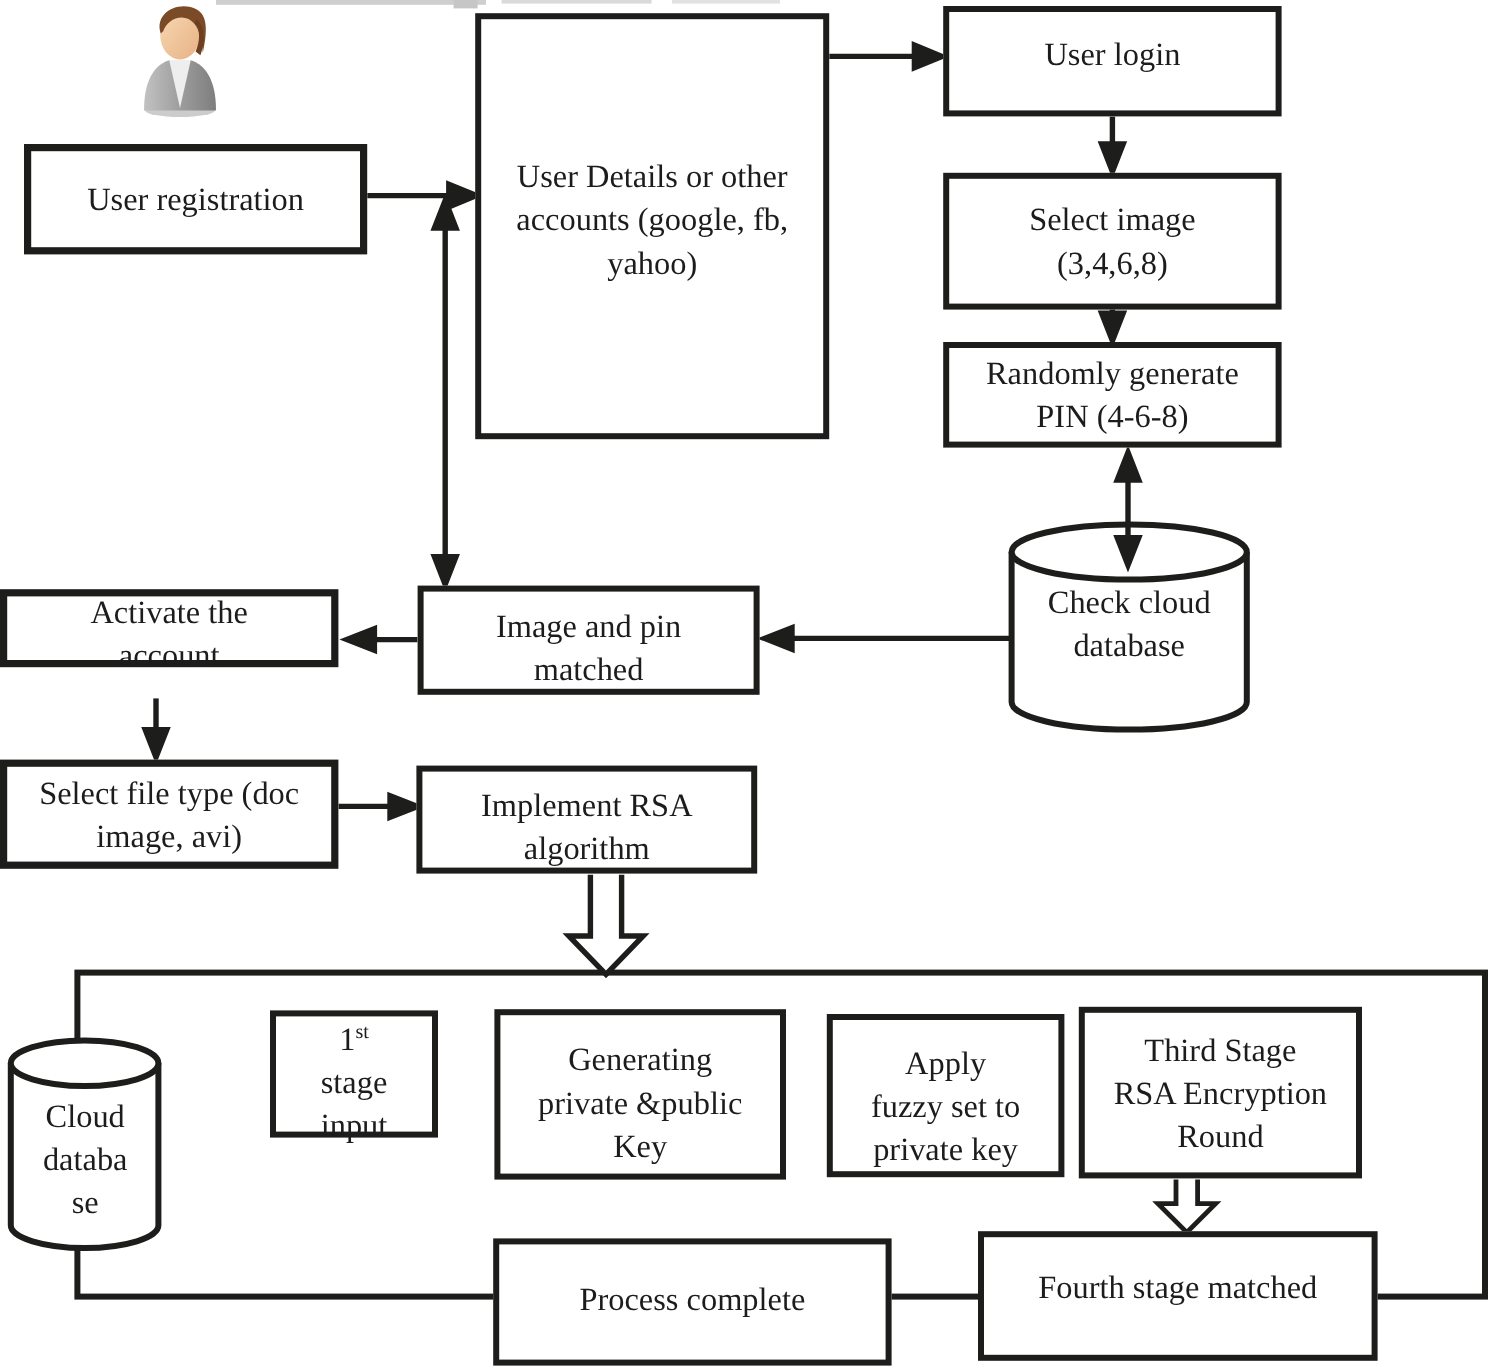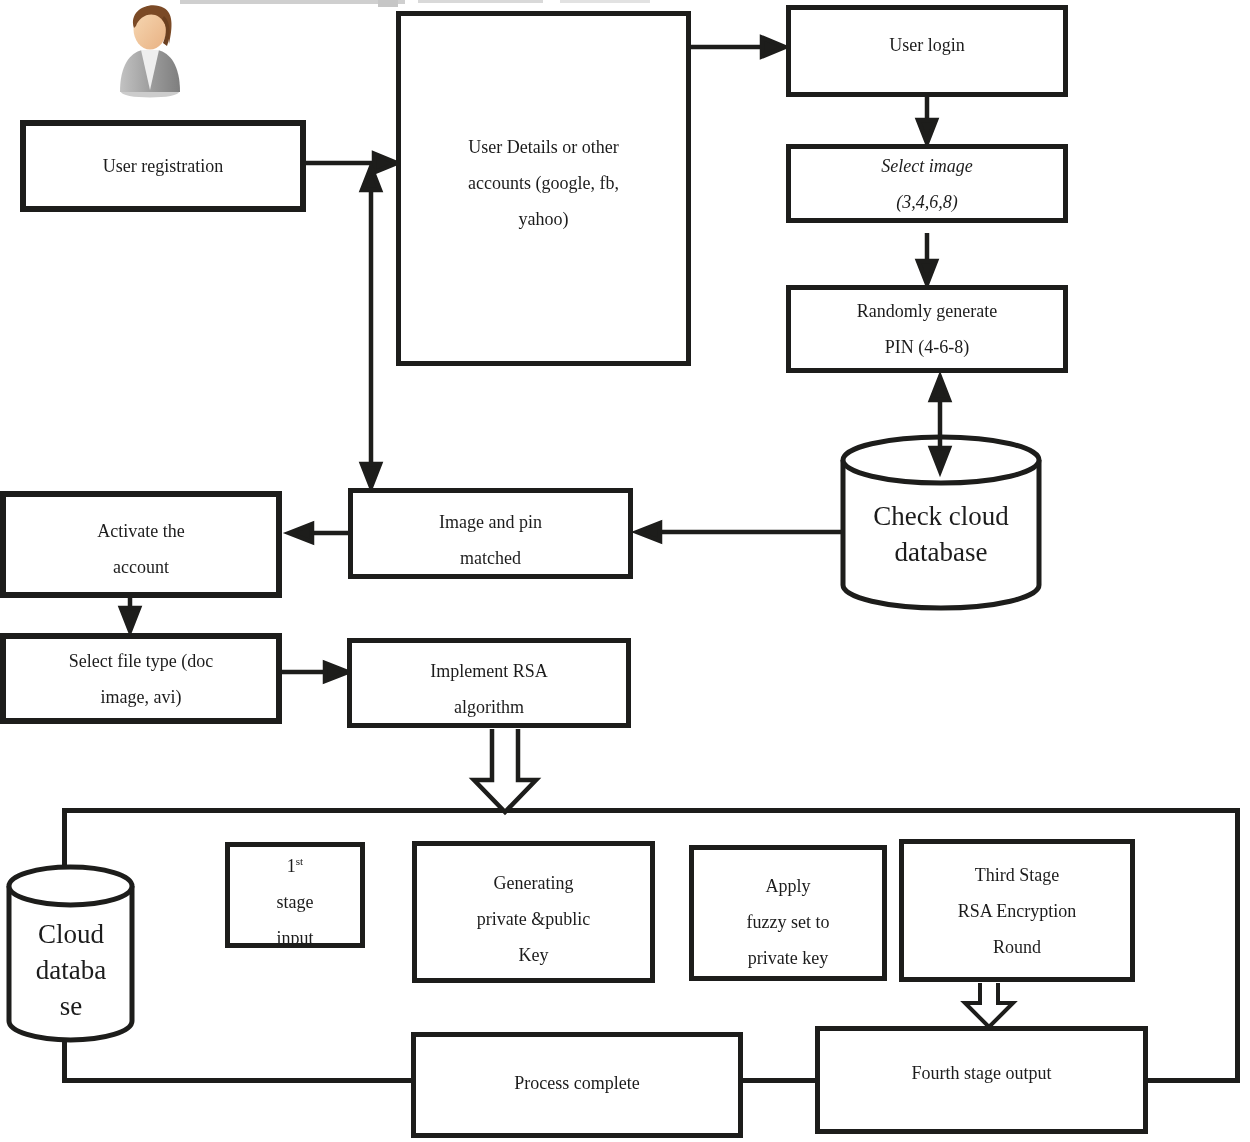--- a/index.html
+++ b/index.html
@@ -4,26 +4,26 @@
 <style>
   html,body{margin:0;padding:0;background:#ffffff;}
   .stage{
     position:relative;width:1250px;height:1142px;background:#ffffff;overflow:hidden;
     font-family:"Liberation Serif","DejaVu Serif",serif;color:#1c1c1c;
   }
   .layer{position:absolute;left:0;top:0;width:1250px;height:1142px;}
   .box{
     position:absolute;box-sizing:border-box;background:#ffffff;border:5px solid #1d1d1b;
     display:flex;align-items:center;justify-content:center;text-align:center;
-    font-size:18px;line-height:36px;
+    font-size:27px;line-height:36px;
   }
   .b6{border-width:6px;}
   .lbl{white-space:pre-line;}
   .cyl-label{
-    position:absolute;display:flex;align-items:flex-end;justify-content:center;text-align:center;
+    position:absolute;display:flex;align-items:flex-start;justify-content:center;text-align:center;
     font-size:27px;line-height:36px;background:transparent;border:none;
   }
   sup{font-size:0.62em;line-height:0;}
 </style>
 </head>
 <body>
 
 <div class="stage">
 
   <svg class="layer" viewBox="0 0 1250 1142">
@@ -124,36 +124,36 @@
   <div class="box" style="left:396px;top:11px;width:295px;height:355px;padding-bottom:12px;">
     <div class="lbl">User Details or other
 accounts (google, fb,
 yahoo)</div>
   </div>
 
   <div class="box" style="left:786px;top:5px;width:282px;height:92px;padding-bottom:12px;">
     <div class="lbl">User login</div>
   </div>
 
-  <div class="box" style="left:786px;top:144px;width:282px;height:79px;font-style:italic;">
+  <div class="box" style="left:786px;top:144px;width:282px;height:114px;">
     <div class="lbl">Select image
 (3,4,6,8)</div>
   </div>
 
   <div class="box" style="left:786px;top:285px;width:282px;height:88px;">
     <div class="lbl">Randomly generate
 PIN (4-6-8)</div>
   </div>
 
   <div class="box" style="left:348px;top:488px;width:285px;height:91px;padding-top:12px;">
     <div class="lbl">Image and pin
 matched</div>
   </div>
 
-  <div class="box b6" style="left:0px;top:491px;width:282px;height:107px;padding-top:8px;">
+  <div class="box b6" style="left:0px;top:491px;width:282px;height:65px;padding-top:8px;">
     <div class="lbl">Activate the
 account</div>
   </div>
 
   <div class="box b6" style="left:0px;top:633px;width:282px;height:91px;padding-top:0;">
     <div class="lbl">Select file type (doc
 image, avi)</div>
   </div>
 
   <div class="box" style="left:347px;top:638px;width:284px;height:90px;padding-top:12px;">
@@ -178,21 +178,21 @@
 private key</div>
   </div>
 
   <div class="box" style="left:899px;top:839px;width:236px;height:143px;">
     <div class="lbl">Third Stage
 RSA Encryption
 Round</div>
   </div>
 
   <div class="box" style="left:815px;top:1026px;width:333px;height:108px;padding-bottom:14px;">
-    <div class="lbl">Fourth stage output</div>
+    <div class="lbl">Fourth stage matched</div>
   </div>
 
   <div class="box" style="left:411px;top:1032px;width:332px;height:106px;padding-bottom:4px;text-align:right;">
     <div class="lbl">Process complete</div>
   </div>
 
   <div class="cyl-label" style="left:846px;top:484px;width:190px;height:86px;">
     <div class="lbl">Check cloud
 database</div>
   </div>

